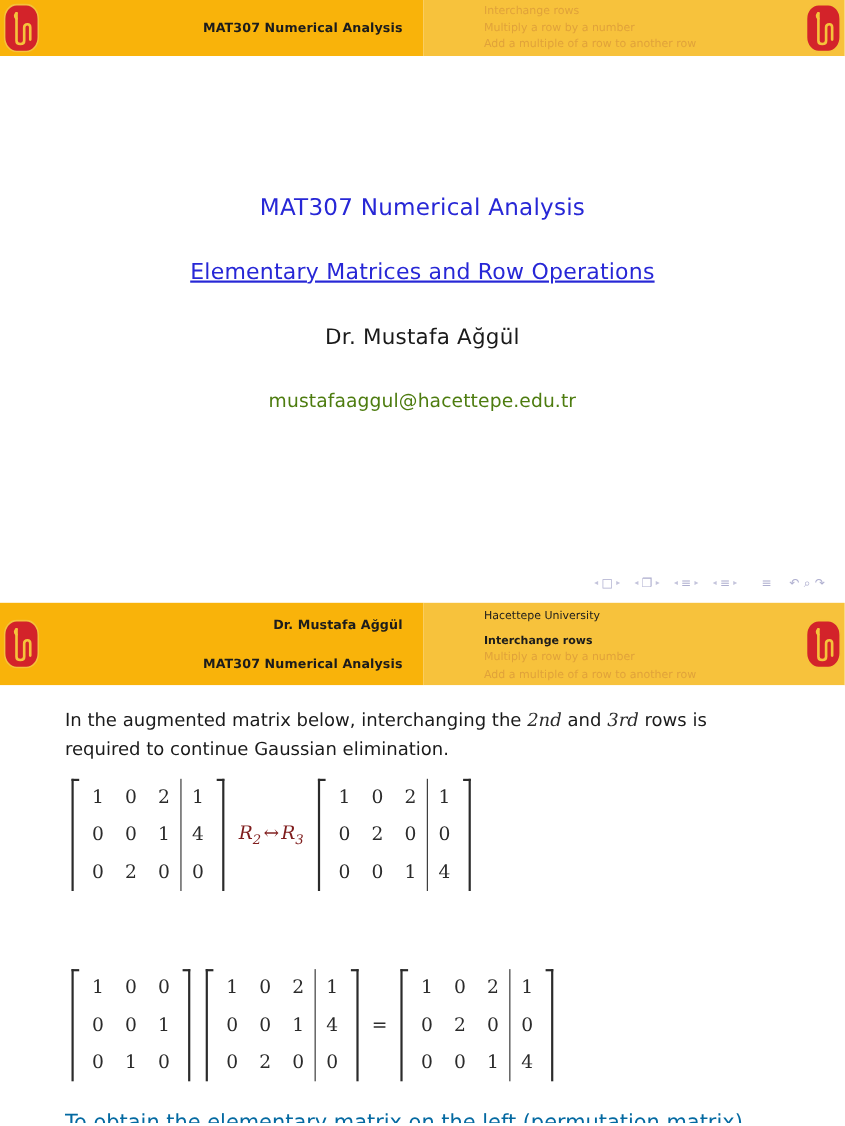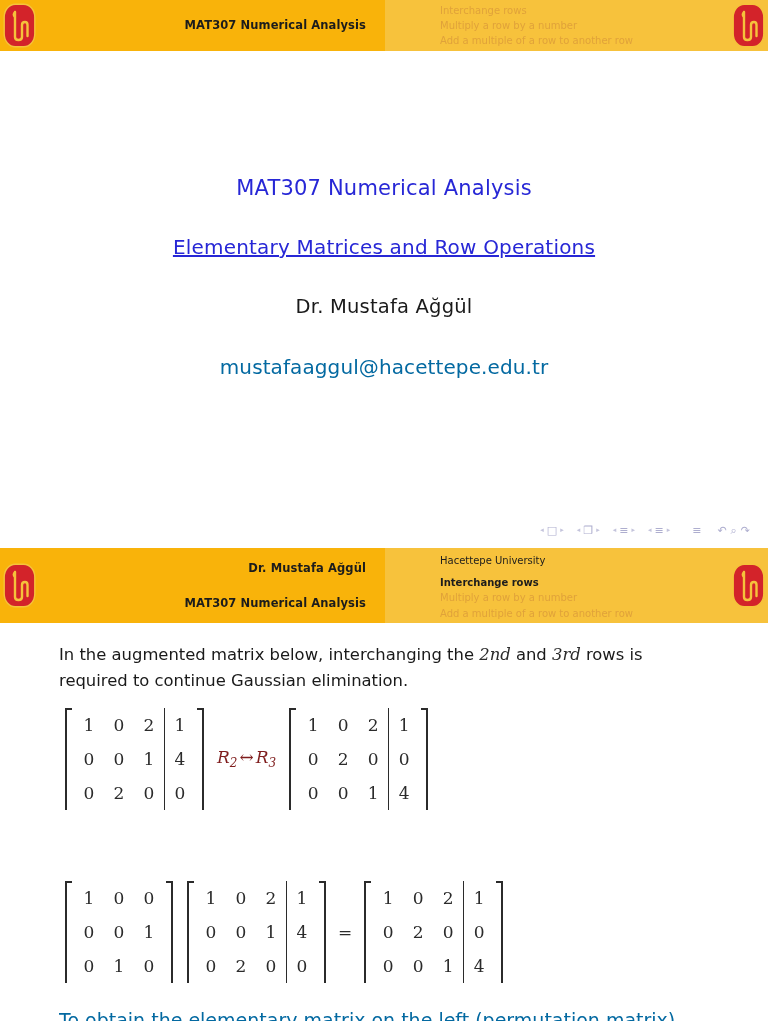--- a/index.html
+++ b/index.html
@@ -47,21 +47,21 @@
   .s1-body{height:497px;}
   .s2-body{height:401px;}
 
   .titleblock{position:absolute;left:0;right:0;top:125px;text-align:center;}
   .t-main{
     font-size:21px;color:#2727D6;letter-spacing:.2px;
     font-family:"DejaVu Sans","Liberation Sans",sans-serif;
   }
   .t-sub{font-size:20px;color:#2727D6;margin-top:35px;letter-spacing:.2px;text-decoration:underline;}
   .t-author{font-size:19.5px;color:#1a1a1a;margin-top:36px;letter-spacing:.2px;}
-  .t-mail{font-size:20px;color:#0369a1;margin-top:37px;letter-spacing:.1px;}
+  .t-mail{font-size:17px;color:#4d7c0f;margin-top:37px;letter-spacing:.1px;}
 
   
   .navsyms{
     position:absolute;right:18px;bottom:12px;
     display:flex;align-items:center;gap:0;color:#B9B9D6;
     font-size:11px;line-height:1;
   }
   .navgrp{display:flex;align-items:center;gap:3px;margin-right:13px;}
   .navgrp .arr{font-size:7px;color:#C4C4DC;}
   .navsym{display:inline-block;color:#AEAECF;}

